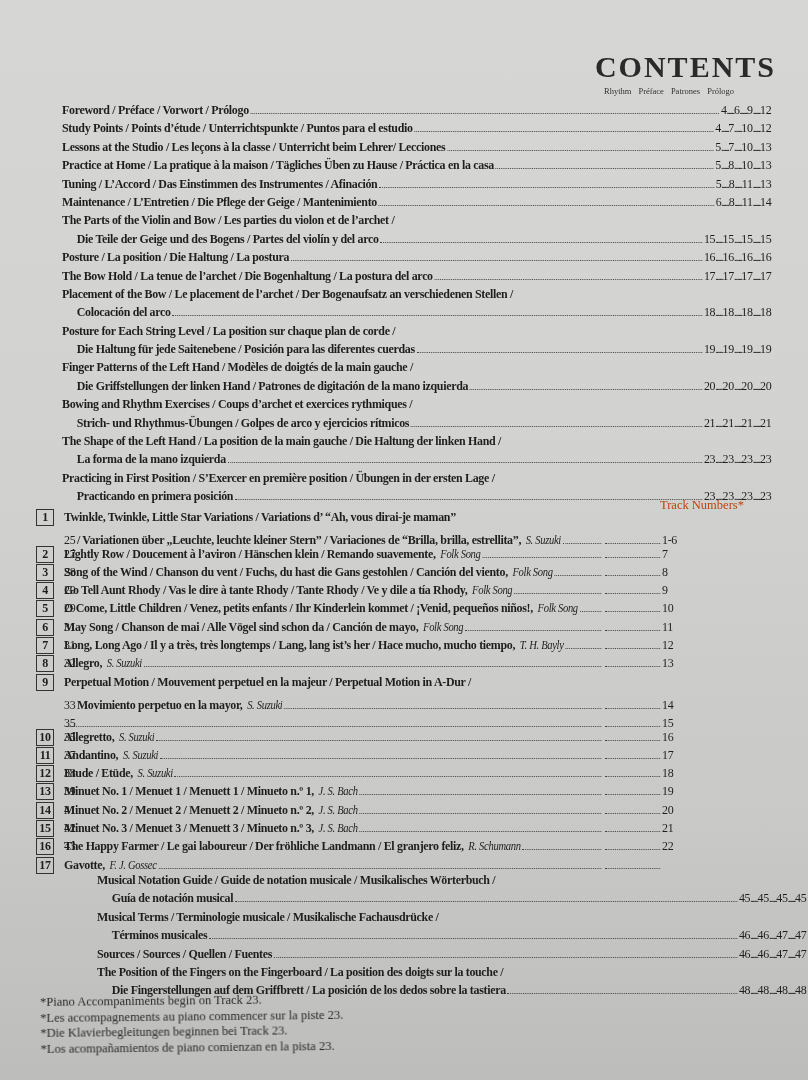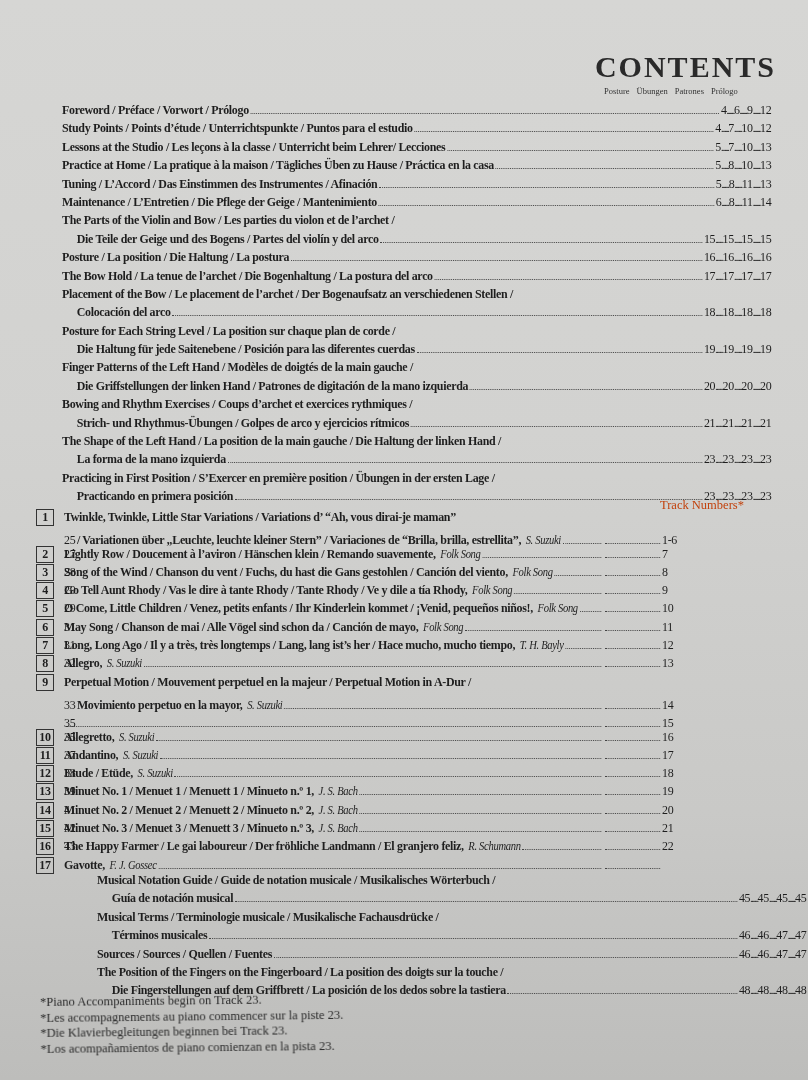--- a/index.html
+++ b/index.html
@@ -64,22 +64,22 @@
     line-height: 15.5px; transform: rotate(-0.6deg); transform-origin: left top;
   }
 </style>
 </head>
 <body>
 
 <div class="page">
   <div class="title">CONTENTS</div>
 
   <div class="lang-headers">
-    <span>Posture</span>
-    <span>Übungen</span>
+    <span>Rhythm</span>
+    <span>Préface</span>
     <span>Patrones</span>
     <span>Prólogo</span>
   </div>
 
   <div class="toc" id="front-matter">
       <div class="row">
         <span class="txt">Foreword / Préface / Vorwort / Prólogo</span>
         <span class="leader"></span>
         <span class="pages">
           <span class="pg"><span>4</span></span>

